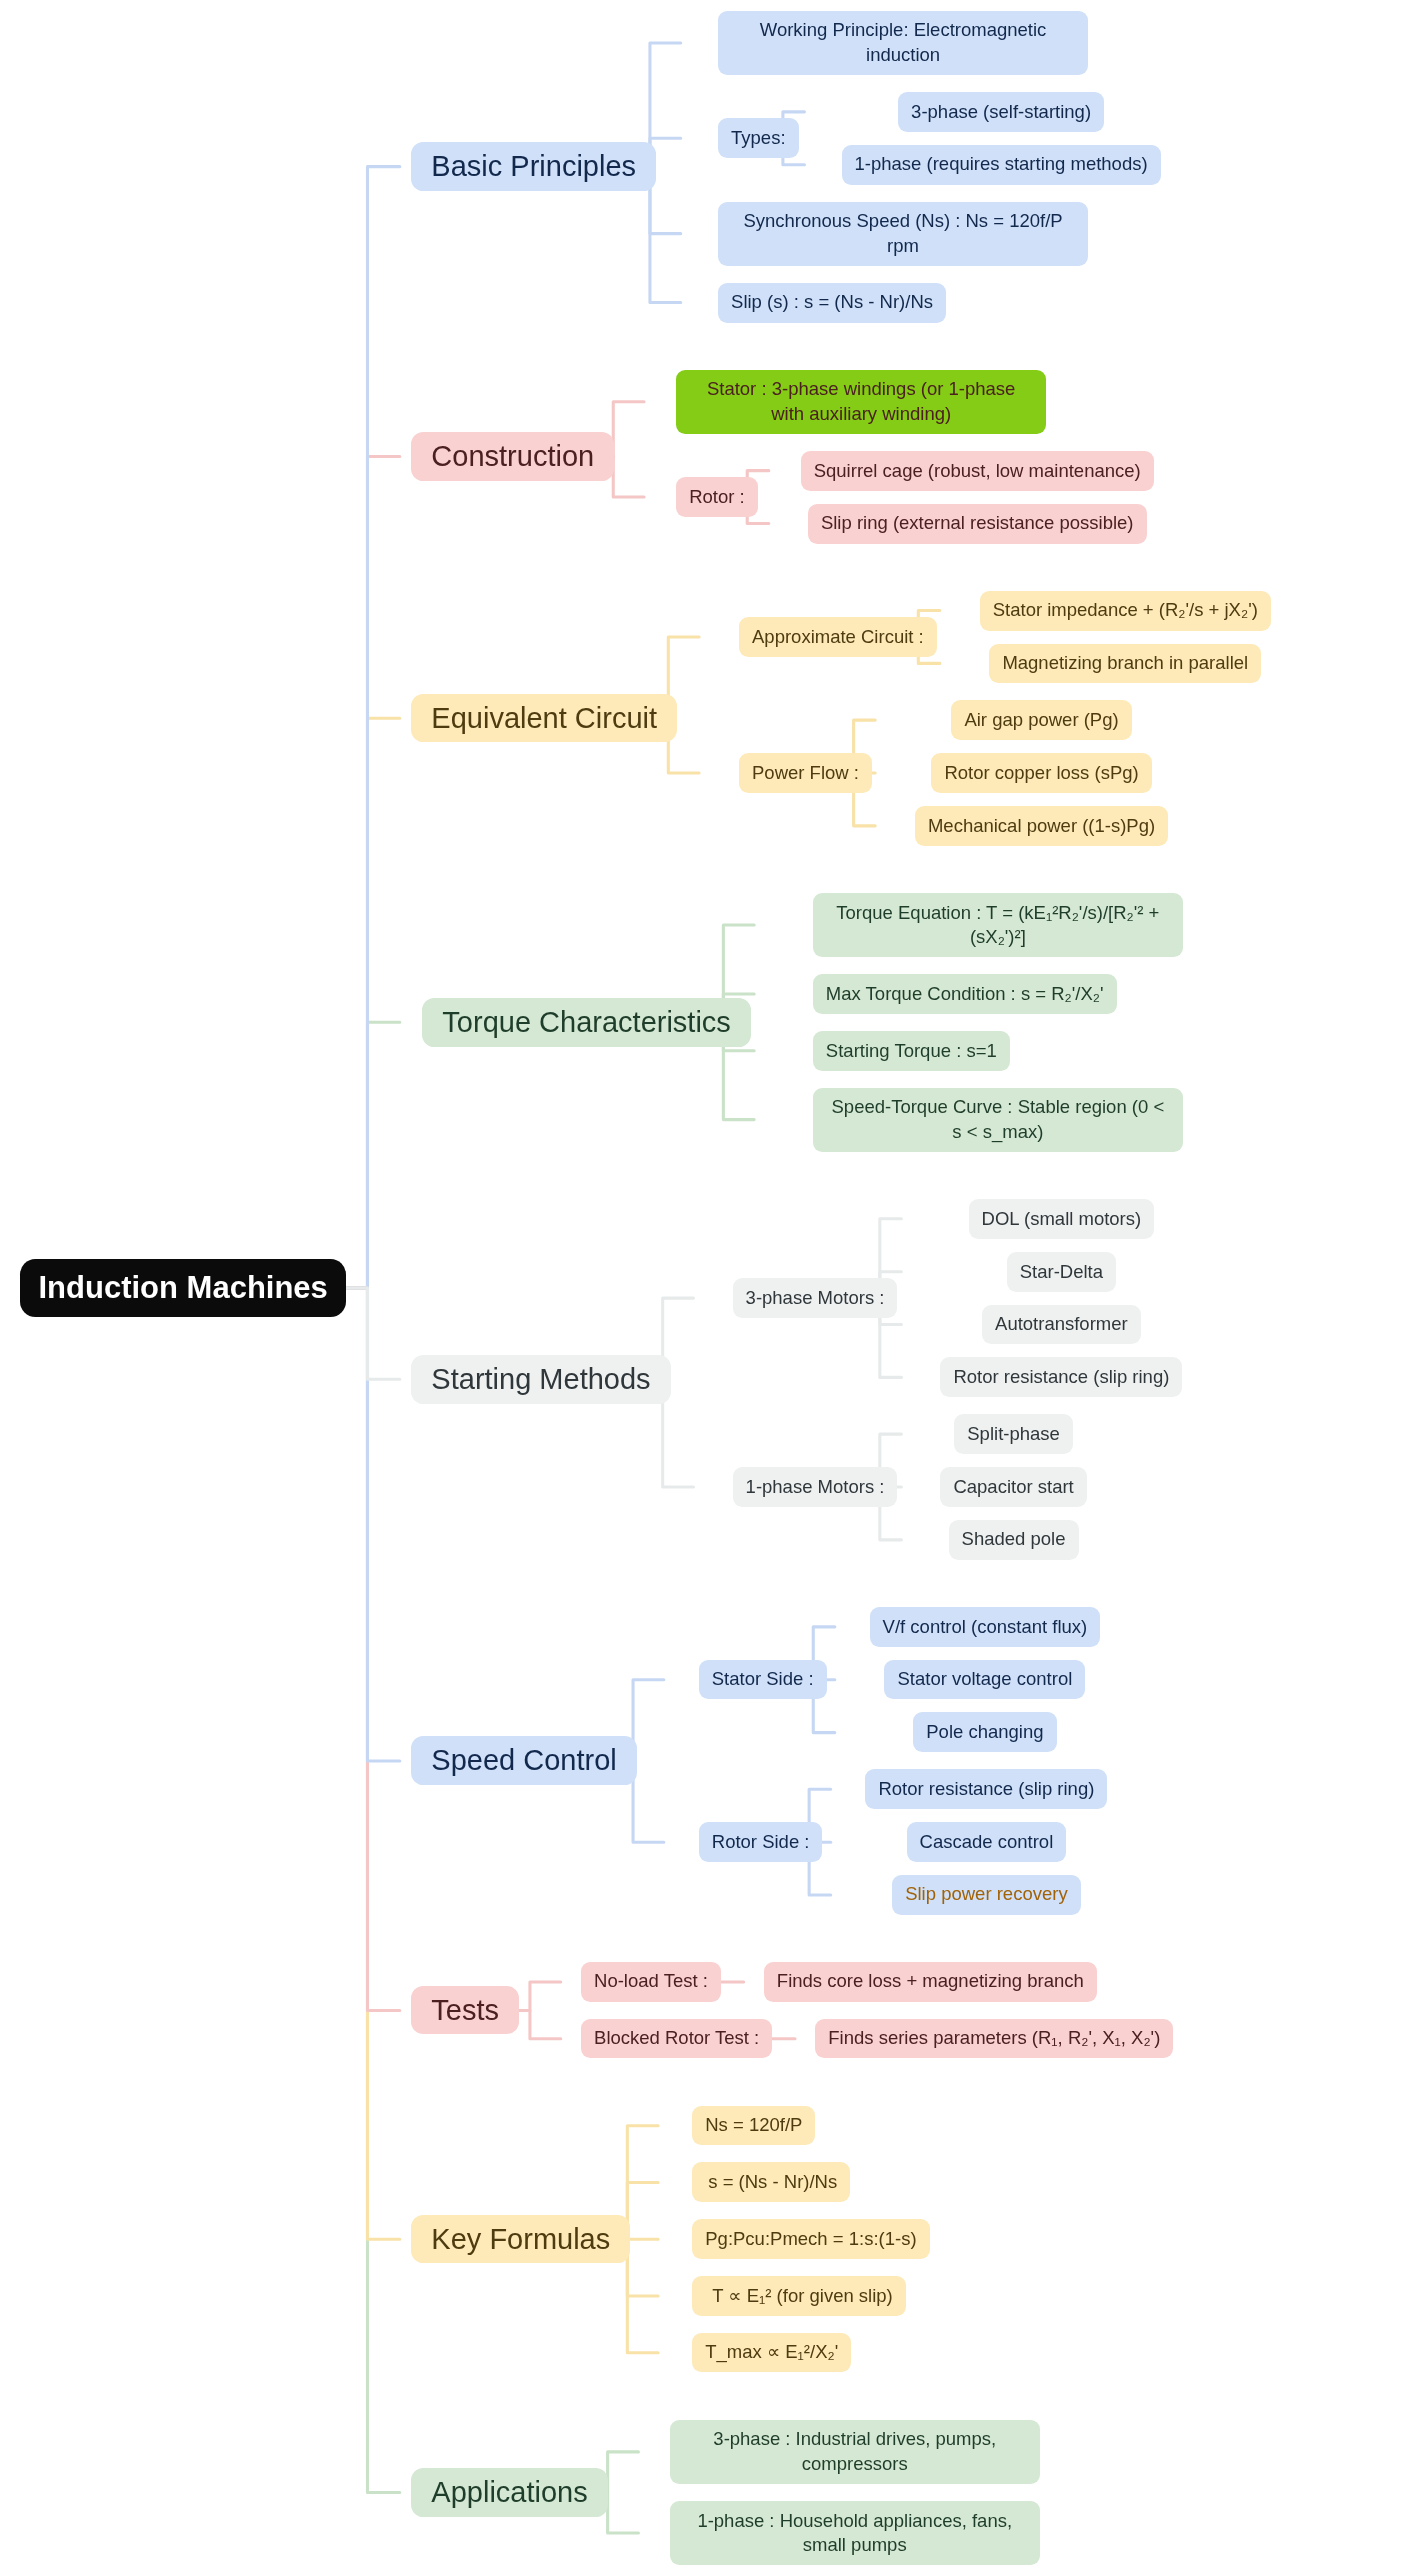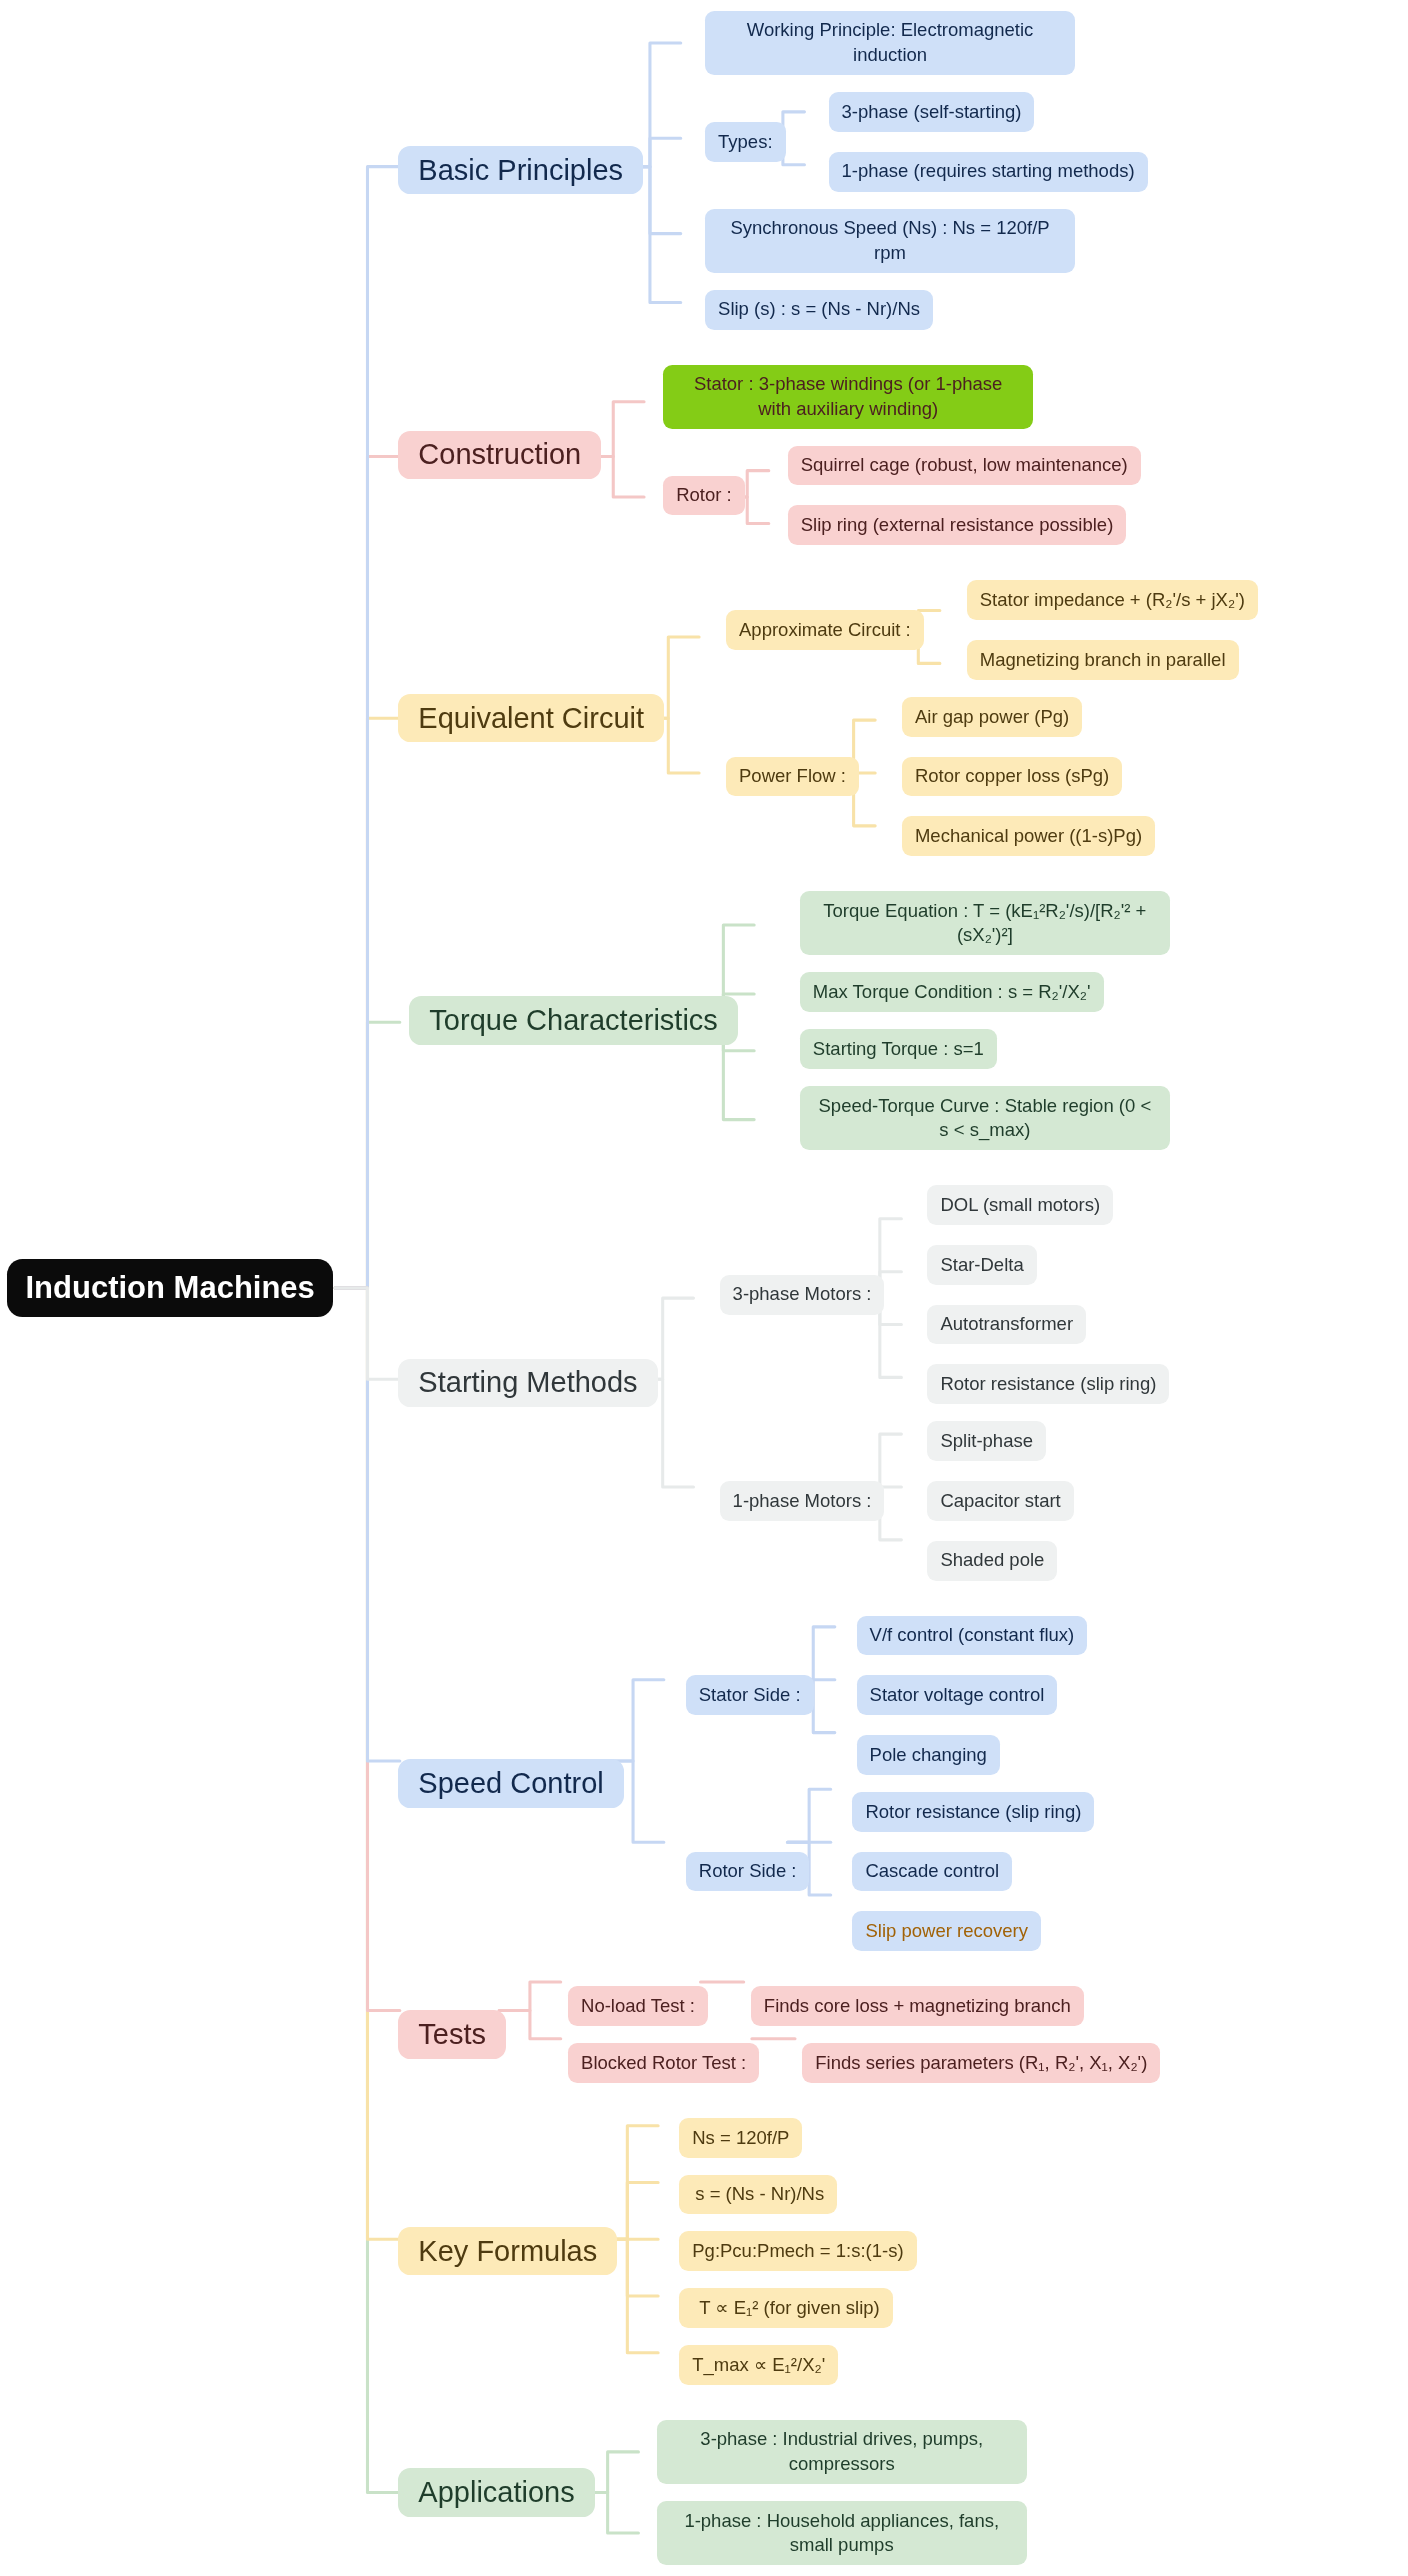--- a/index.html
+++ b/index.html
@@ -10,42 +10,42 @@
     display:flex;align-items:center;
     overflow:hidden;background:#ffffff;
   }
   #edges{position:absolute;left:0;top:0;z-index:1;pointer-events:none;}
   .node{
     position:relative;z-index:2;
     border-radius:10.8px;
     box-sizing:border-box;
   }
   .root-node{
-    margin-left:7px;
+    margin-left:20px;
     font-weight:bold;font-size:31px;
     padding:10.8px 18.5px;border-radius:15.4px;
     white-space:nowrap;flex:0 0 auto;
   }
   .branches{
     margin-left:65px;height:2576px;
     display:flex;flex-direction:column;justify-content:space-between;
     padding:10.8px 0;box-sizing:border-box;flex:0 0 auto;
   }
   .branch{display:flex;align-items:center;}
   .title{
     font-size:29px;padding:7.7px 20px;white-space:nowrap;border-radius:12.3px;
   }
   .leaf{
     font-size:18.5px;line-height:1.32;
     padding:7.7px 13px;max-width:370px;text-align:center;
     border-radius:9.2px;
   }
   .children{display:flex;flex-direction:column;align-items:flex-start;justify-content:center;}
   .children.d1{margin-left:62px;gap:17px;}
-  .children.d2{margin-left:43px;gap:20px;}
+  .children.d2{margin-left:43px;gap:13px;align-items:center;}
   .child-row{display:flex;align-items:center;}
 </style>
 </head>
 <body>
 
 <div class="map">
   <svg id="edges" width="1408" height="2576" viewBox="0 0 1829 3346">
       <path d="M 988.984375 179.5078125 L 1016.984375 179.5078125 L 1016.984375 145.1796875 L 1044.984375 145.1796875" fill="none" stroke="#c6d7f3" stroke-width="4" stroke-linejoin="round" stroke-linecap="round"></path>
       <path d="M 988.984375 179.5078125 L 1016.984375 179.5078125 L 1016.984375 213.8515625 L 1044.984375 213.8515625" fill="none" stroke="#c6d7f3" stroke-width="4" stroke-linejoin="round" stroke-linecap="round"></path>
       <path d="M 804.28125 216.34375 L 844.28125 216.34375 L 844.28125 55.671875 L 884.28125 55.671875" fill="none" stroke="#c6d7f3" stroke-width="4" stroke-linejoin="round" stroke-linecap="round"></path>

